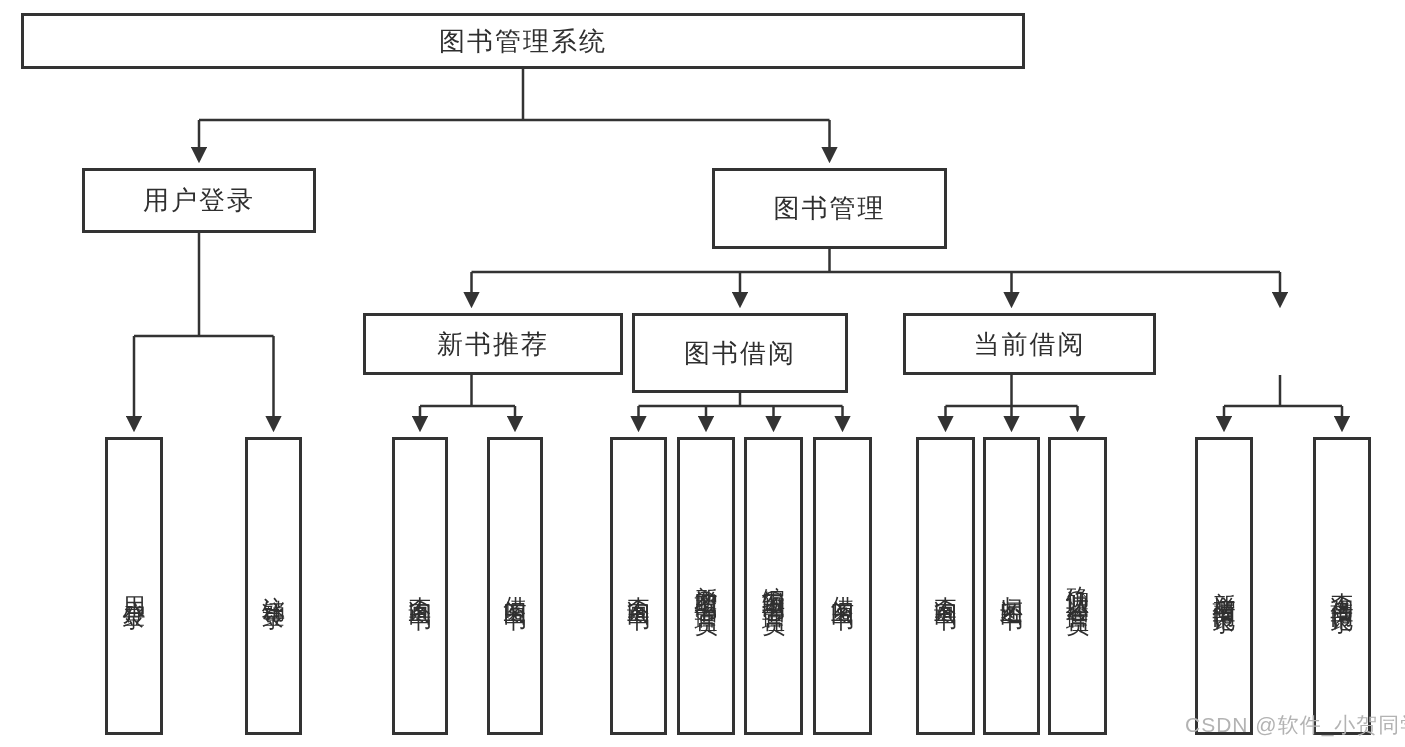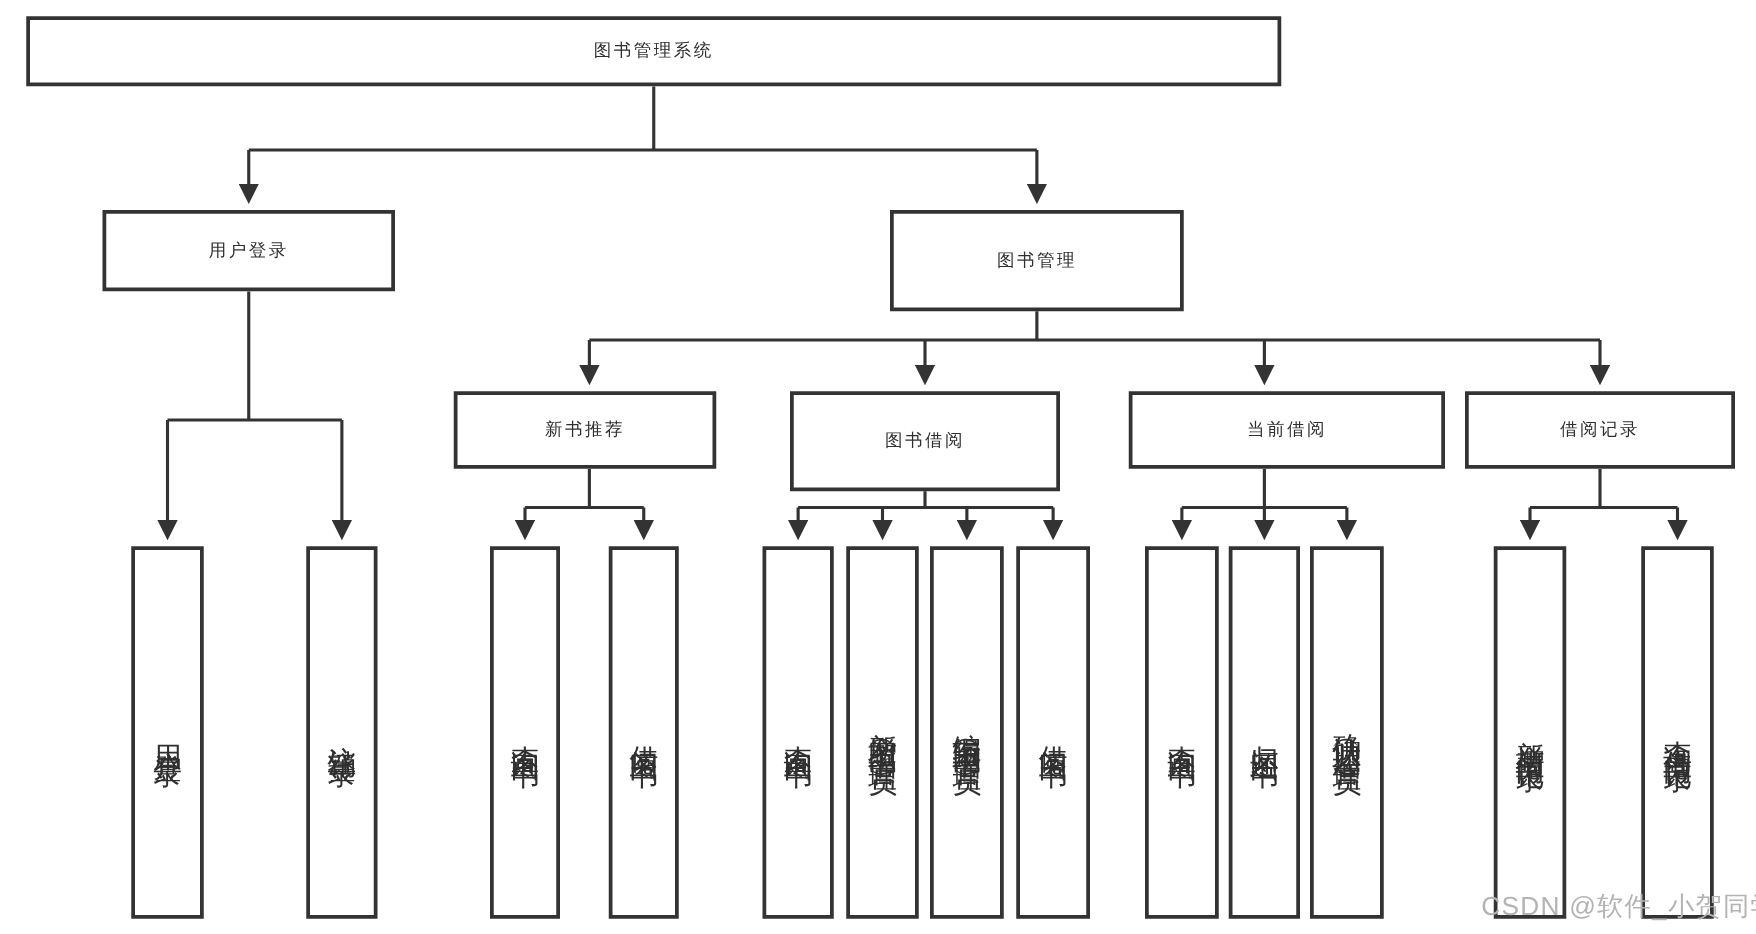--- a/index.html
+++ b/index.html
@@ -7,21 +7,21 @@
     position:relative;width:1405px;height:747px;background:#ffffff;
     font-family:"Liberation Sans", sans-serif;overflow:hidden;
   }
   .wires{position:absolute;left:0;top:0;width:1405px;height:747px;}
   .ln{stroke:#333333;stroke-width:2.5;fill:none;}
   .box{
     position:absolute;box-sizing:border-box;border:3px solid #333333;
     background:#ffffff;display:flex;align-items:center;justify-content:center;
     color:#2f2f2f;
   }
-  .hl{font-size:14px;letter-spacing:2px;white-space:nowrap;}
+  .hl{font-size:26px;letter-spacing:2px;white-space:nowrap;}
   .vt{
     writing-mode:vertical-rl;text-orientation:mixed;
     font-size:23px;letter-spacing:4px;line-height:1;white-space:nowrap;
   }
   .watermark{
     position:absolute;left:1185px;top:711px;font-size:21px;
     color:#b3b3b3;letter-spacing:1px;white-space:nowrap;z-index:5;
   }
 </style>
 </head>
@@ -95,31 +95,28 @@
     <span class="hl">图书管理系统</span>
   </div>
 
   <div class="box" style="left:82px;top:168px;width:234px;height:65px;">
     <span class="hl">用户登录</span>
   </div>
   <div class="box" style="left:712px;top:168px;width:235px;height:81px;">
     <span class="hl">图书管理</span>
   </div>
 
-  <div class="box" style="left:363px;top:313px;width:210px;height:62px;justify-content:center;">
+  <div class="box" style="left:363px;top:313px;width:260px;height:62px;justify-content:center;">
     <span class="hl">新书推荐</span>
   </div>
   <div class="box" style="left:632px;top:313px;width:216px;height:80px;">
     <span class="hl">图书借阅</span>
   </div>
   <div class="box" style="left:903px;top:313px;width:253px;height:62px;">
     <span class="hl">当前借阅</span>
-  </div>
-  <div class="box" style="left:1172px;top:313px;width:216px;height:62px;">
-    <span class="hl">借阅记录</span>
   </div>
 
   <div class="box" style="left:105px;top:437px;width:58px;height:298px;">
     <span class="vt">用户登录</span>
   </div>
   <div class="box" style="left:245px;top:437px;width:57px;height:298px;">
     <span class="vt">注销登录</span>
   </div>
 
   <div class="box" style="left:392px;top:437px;width:56px;height:298px;">

